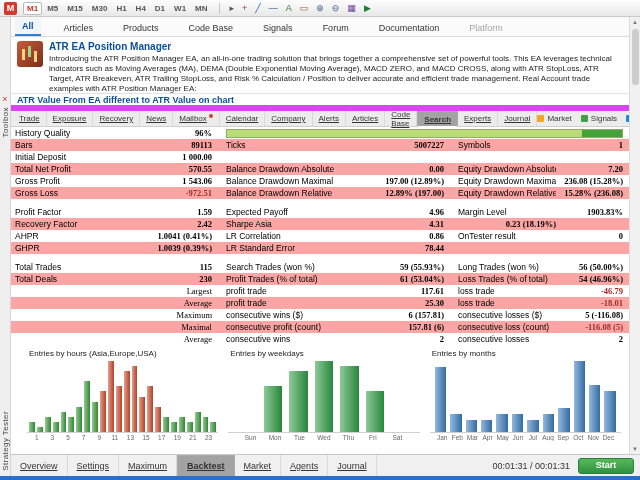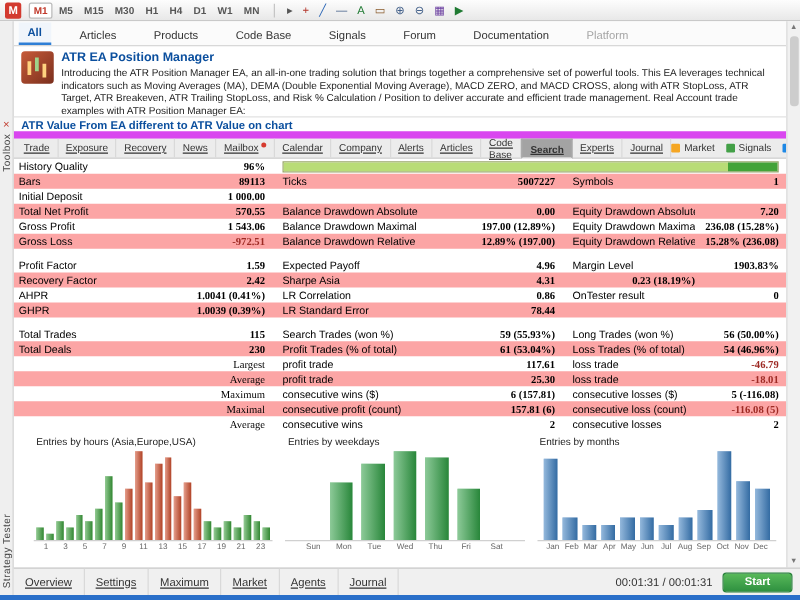--- a/index.html
+++ b/index.html
@@ -441,20 +441,21 @@
     <span class="sc-arrow">▲</span>
     <span class="sc-thumb"></span>
     <span class="sc-arrow sc-bottom">▼</span>
   </div>
 
   <div class="tester-bar">
     <span id="tester-tabs" class="tester-tabs">
         <span class="ttab ttab-lg">Overview</span>
         <span class="ttab ttab-lg">Settings</span>
         <span class="ttab ttab-lg">Maximum</span>
+        <span class="ttab ttab-lg active">Backtest</span>
         <span class="ttab ttab-lg">Market</span>
         <span class="ttab ttab-lg">Agents</span>
         <span class="ttab ttab-lg">Journal</span>
       </span>
     <span class="tester-right">
       <span class="tester-time">00:01:31 / 00:01:31</span>
       <button class="start-btn">Start</button>
     </span>
   </div>
 

